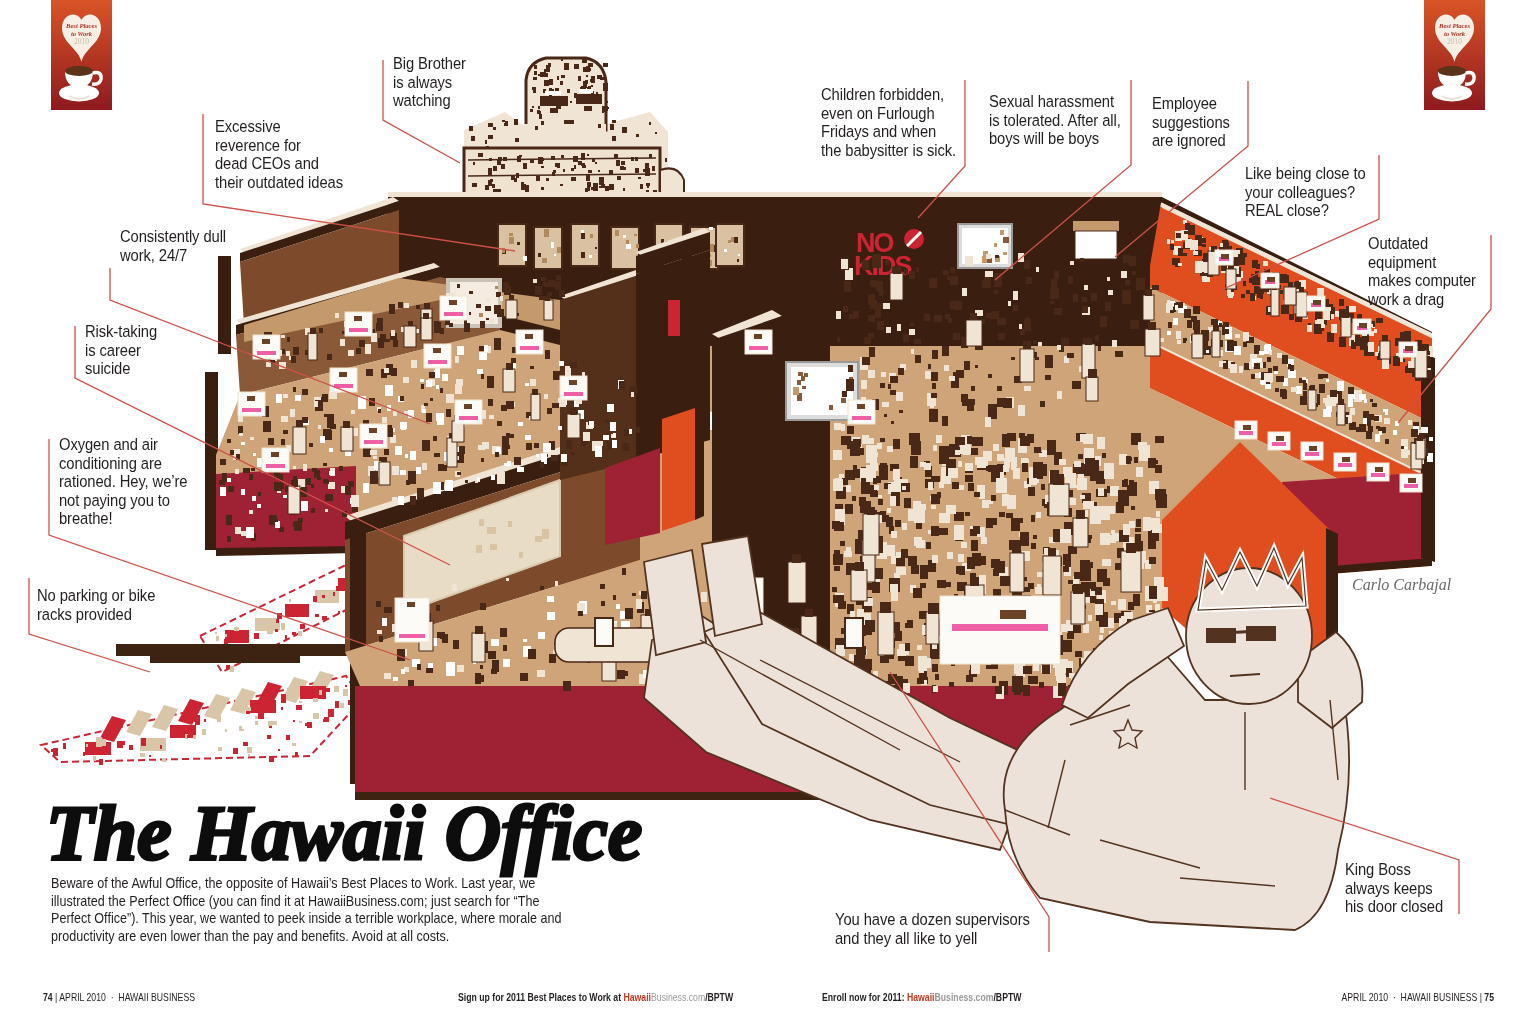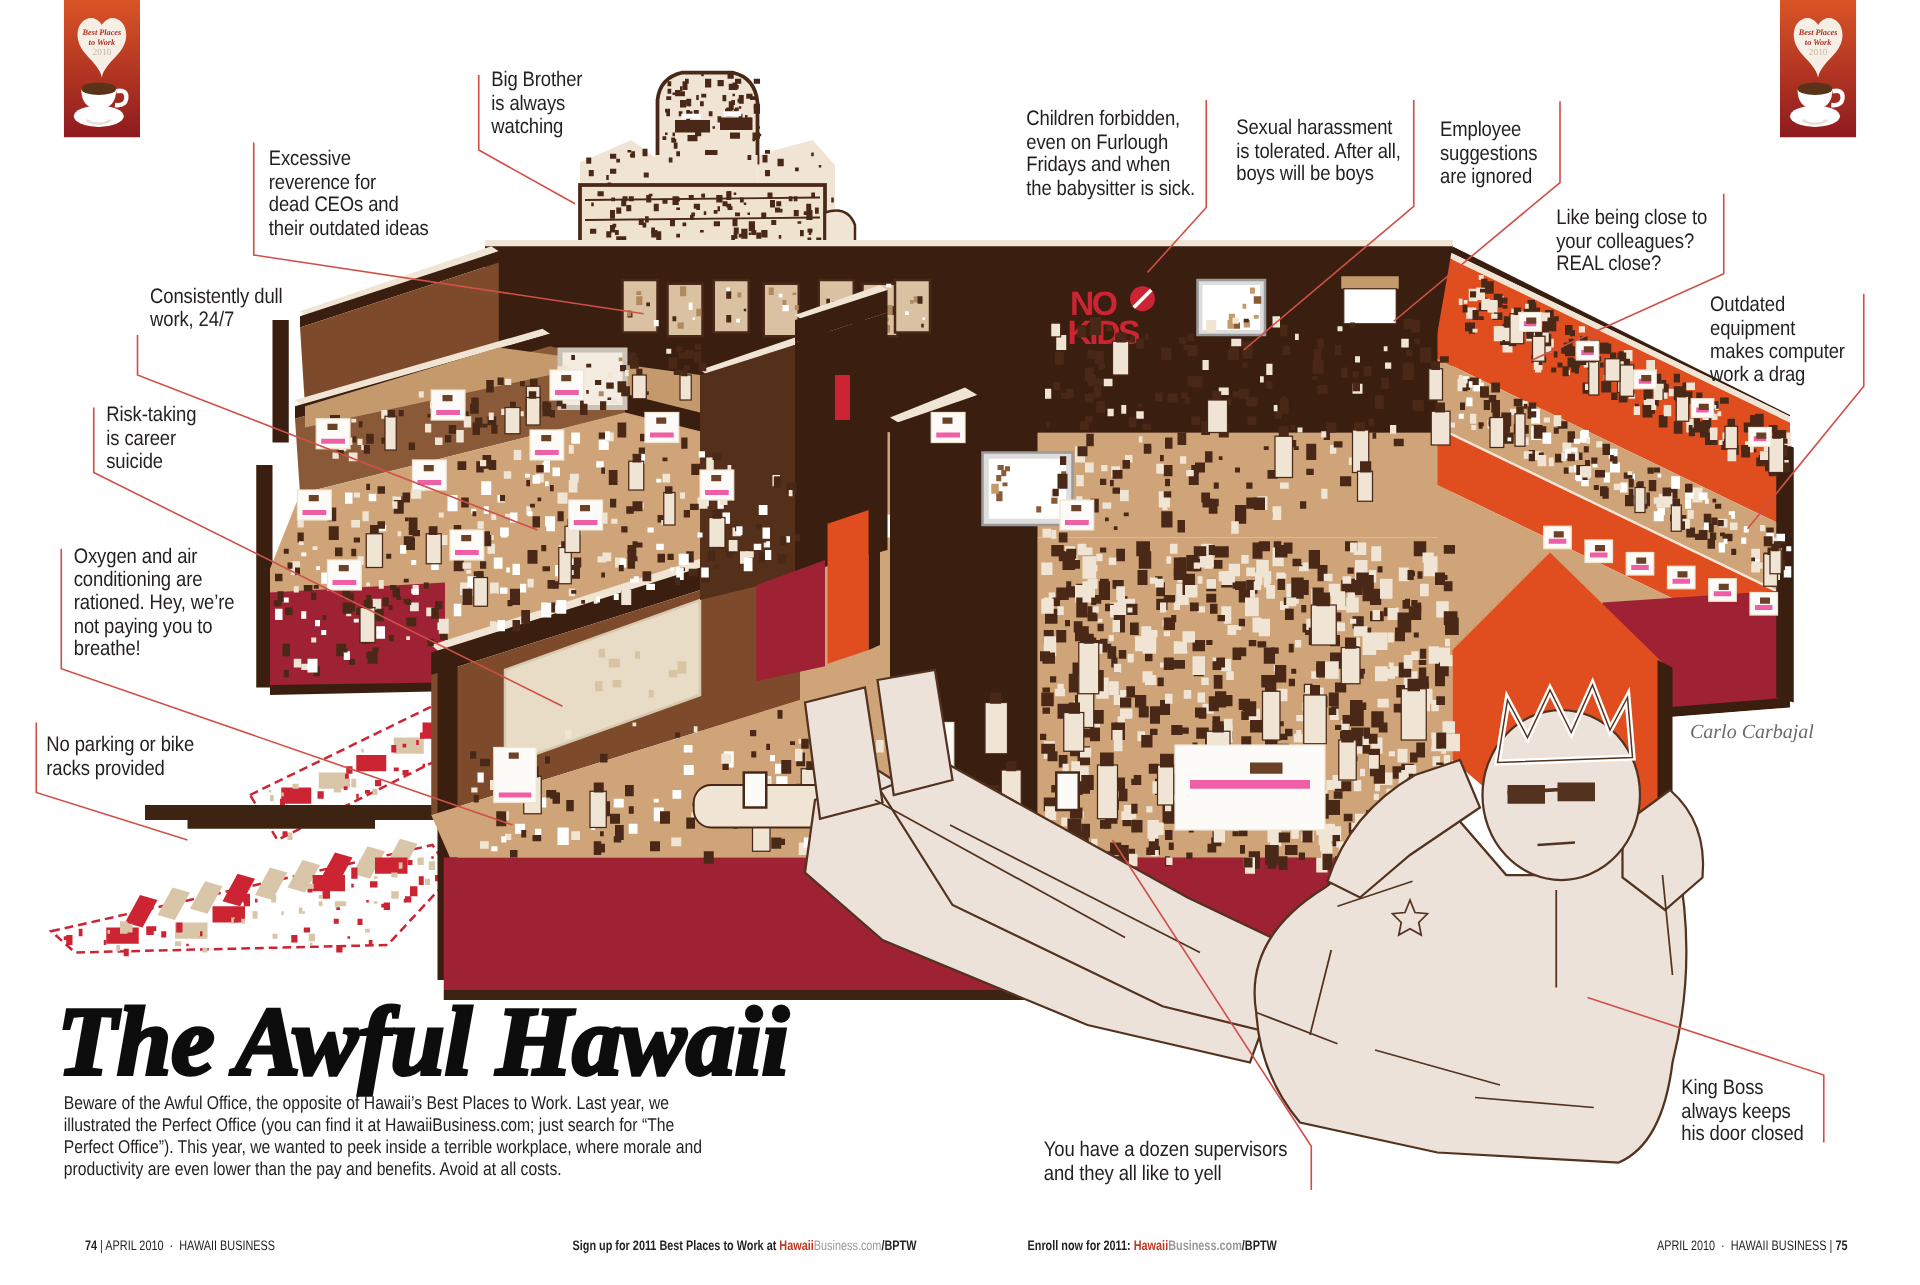--- a/index.html
+++ b/index.html
@@ -2712,18 +2712,18 @@
 <path d="M30.5 62 C28 49 11 43 11 28 C11 17 20 12 26 15.5 C29 17 30.5 20 30.5 20 C30.5 20 32 17 35 15.5 C41 12 50 17 50 28 C50 43 33 49 30.5 62 Z" fill="#f5efe6"></path>
 <text x="30.5" y="28" text-anchor="middle" font-family="Liberation Serif,serif" font-style="italic" font-weight="bold" font-size="6.6" fill="#b03126">Best Places</text>
 <text x="30.5" y="36" text-anchor="middle" font-family="Liberation Serif,serif" font-style="italic" font-weight="bold" font-size="6.6" fill="#b03126">to Work</text>
 <text x="30.5" y="44" text-anchor="middle" font-family="Liberation Serif,serif" font-size="7.5" fill="#c8b9a6">2010</text>
 <ellipse cx="28" cy="93" rx="20" ry="8.5" fill="#fff"></ellipse>
 <path d="M14 71 Q14 87 28 87 Q42 87 42 71 Z" fill="#fff"></path>
 <ellipse cx="28" cy="71" rx="14" ry="5" fill="#5a3318"></ellipse>
 <path d="M42 73 Q51 71 50 79 Q49 85 41 84" fill="none" stroke="#fff" stroke-width="3.5"></path>
 <path d="M18 96 Q28 102 38 96" fill="none" stroke="#e8e0d4" stroke-width="2"></path>
 </svg></div>
-<div id="title">The Awful Hawaii</div>
+<div id="title">The Hawaii Office</div>
 <div id="para">Beware of the Awful Office, the opposite of Hawaii’s Best Places to Work. Last year, we<br>illustrated the Perfect Office (you can find it at HawaiiBusiness.com; just search for “The<br>Perfect Office”). This year, we wanted to peek inside a terrible workplace, where morale and<br>productivity are even lower than the pay and benefits. Avoid at all costs.</div>
-<div class="foot" style="left:68px;"><span class="cond"><b>74</b> | APRIL 2010&nbsp; · &nbsp;HAWAII BUSINESS</span></div>
+<div class="foot" style="left:43px;"><span class="cond"><b>74</b> | APRIL 2010&nbsp; · &nbsp;HAWAII BUSINESS</span></div>
 <div class="foot" style="left:458px;text-align:right;"><span class="cond"><b>Sign up for 2011 Best Places to Work at </b><b class="red">Hawaii</b><span class="gray">Business.com</span><b>/BPTW</b></span></div>
 <div class="foot" style="left:822px;font-weight:bold;"><span class="cond"><b>Enroll now for 2011: </b><b class="red">Hawaii</b><span class="gray">Business.com</span><b>/BPTW</b></span></div>
-<div class="foot" style="right:58px;text-align:right;"><span class="condr">APRIL 2010&nbsp; · &nbsp;HAWAII BUSINESS | <b>75</b></span></div>
+<div class="foot" style="right:42px;text-align:right;"><span class="condr">APRIL 2010&nbsp; · &nbsp;HAWAII BUSINESS | <b>75</b></span></div>
 </div>
 </body></html>

